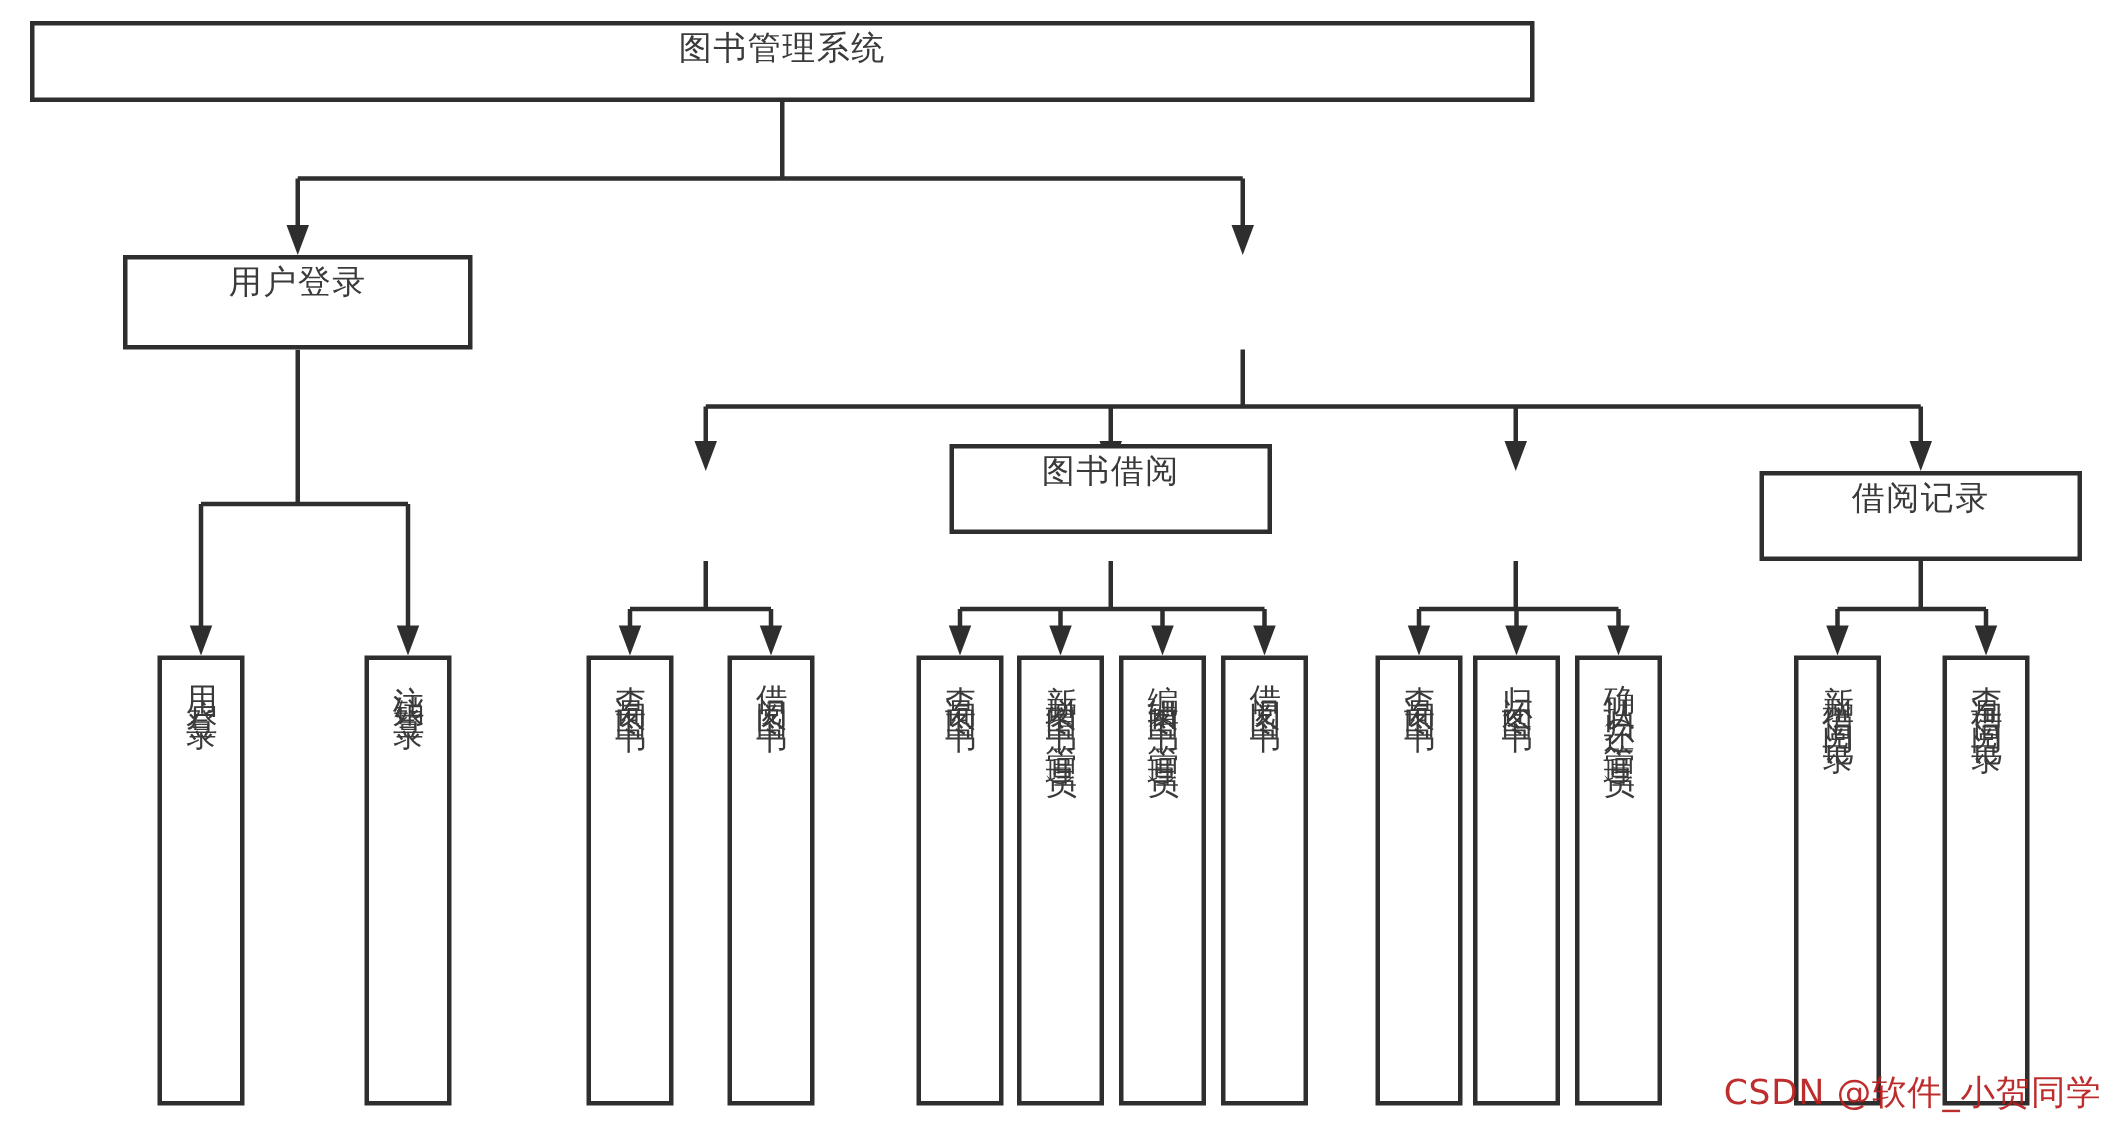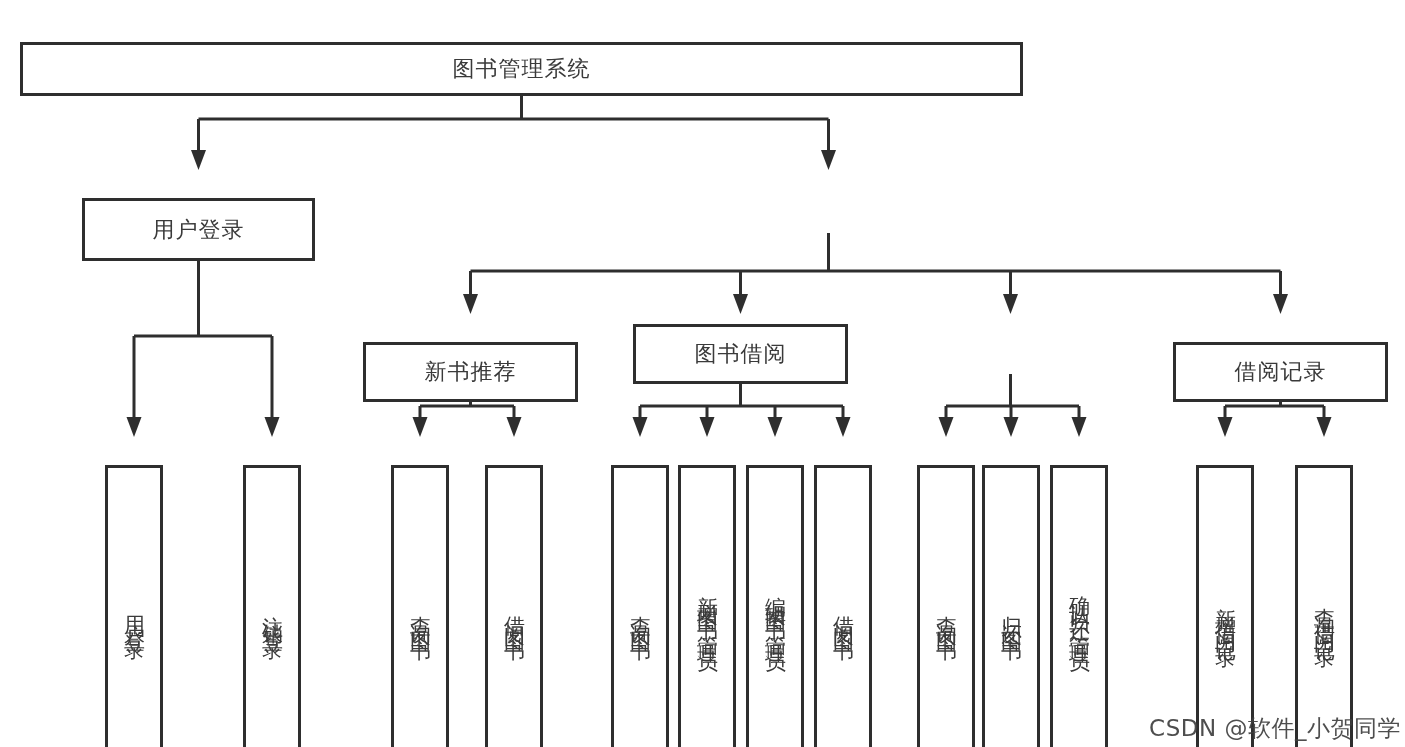--- a/index.html
+++ b/index.html
@@ -4,30 +4,30 @@
 <style>
   html,body{margin:0;padding:0;background:#fff;}
   .stage{
     position:relative;width:1405px;height:747px;background:#fff;overflow:hidden;
     font-family:"DejaVu Sans","Liberation Sans",sans-serif;
   }
   .connector-layer{position:absolute;left:0;top:0;z-index:1;}
   .node{
     position:absolute;box-sizing:border-box;z-index:2;
     border:3px solid #2e2e2e;background:#fff;color:#3a3a3a;
-    display:flex;align-items:center;justify-content:center;margin-top:28px;
+    display:flex;align-items:flex-start;justify-content:center;
   }
   .node.h span{font-size:22px;letter-spacing:1px;white-space:nowrap;}
   .node.v span{
     writing-mode:vertical-rl;text-orientation:mixed;
     font-size:21px;letter-spacing:8px;line-height:1;
   }
   .watermark{
     position:absolute;right:4px;bottom:3px;z-index:5;
-    color:#404040;opacity:.92;font-size:23px;letter-spacing:.5px;white-space:nowrap;
+    color:#b91c1c;opacity:.92;font-size:23px;letter-spacing:.5px;white-space:nowrap;
   }
 </style>
 </head>
 <body>
 
 <div class="stage">
 
   <svg class="connector-layer" width="1405" height="747">
     <g stroke="#2e2e2e" stroke-width="3" fill="none">
 
@@ -69,23 +69,20 @@
   </svg>
 
   <div class="node h" style="left:20px;top:14px;width:1003px;height:54px">
     <span>图书管理系统</span>
   </div>
 
   <div class="node h" style="left:82px;top:170px;width:233px;height:63px">
     <span>用户登录</span>
   </div>
 
-  <div class="node h" style="left:363px;top:314px;width:215px;height:60px">
-    <span>新书推荐</span>
-  </div>
   <div class="node h" style="left:633px;top:296px;width:215px;height:60px">
     <span>图书借阅</span>
   </div>
   <div class="node h" style="left:1173px;top:314px;width:215px;height:60px">
     <span>借阅记录</span>
   </div>
 
   <div class="node v" style="left:105px;top:437px;width:58px;height:300px">
     <span>用户登录</span>
   </div>

